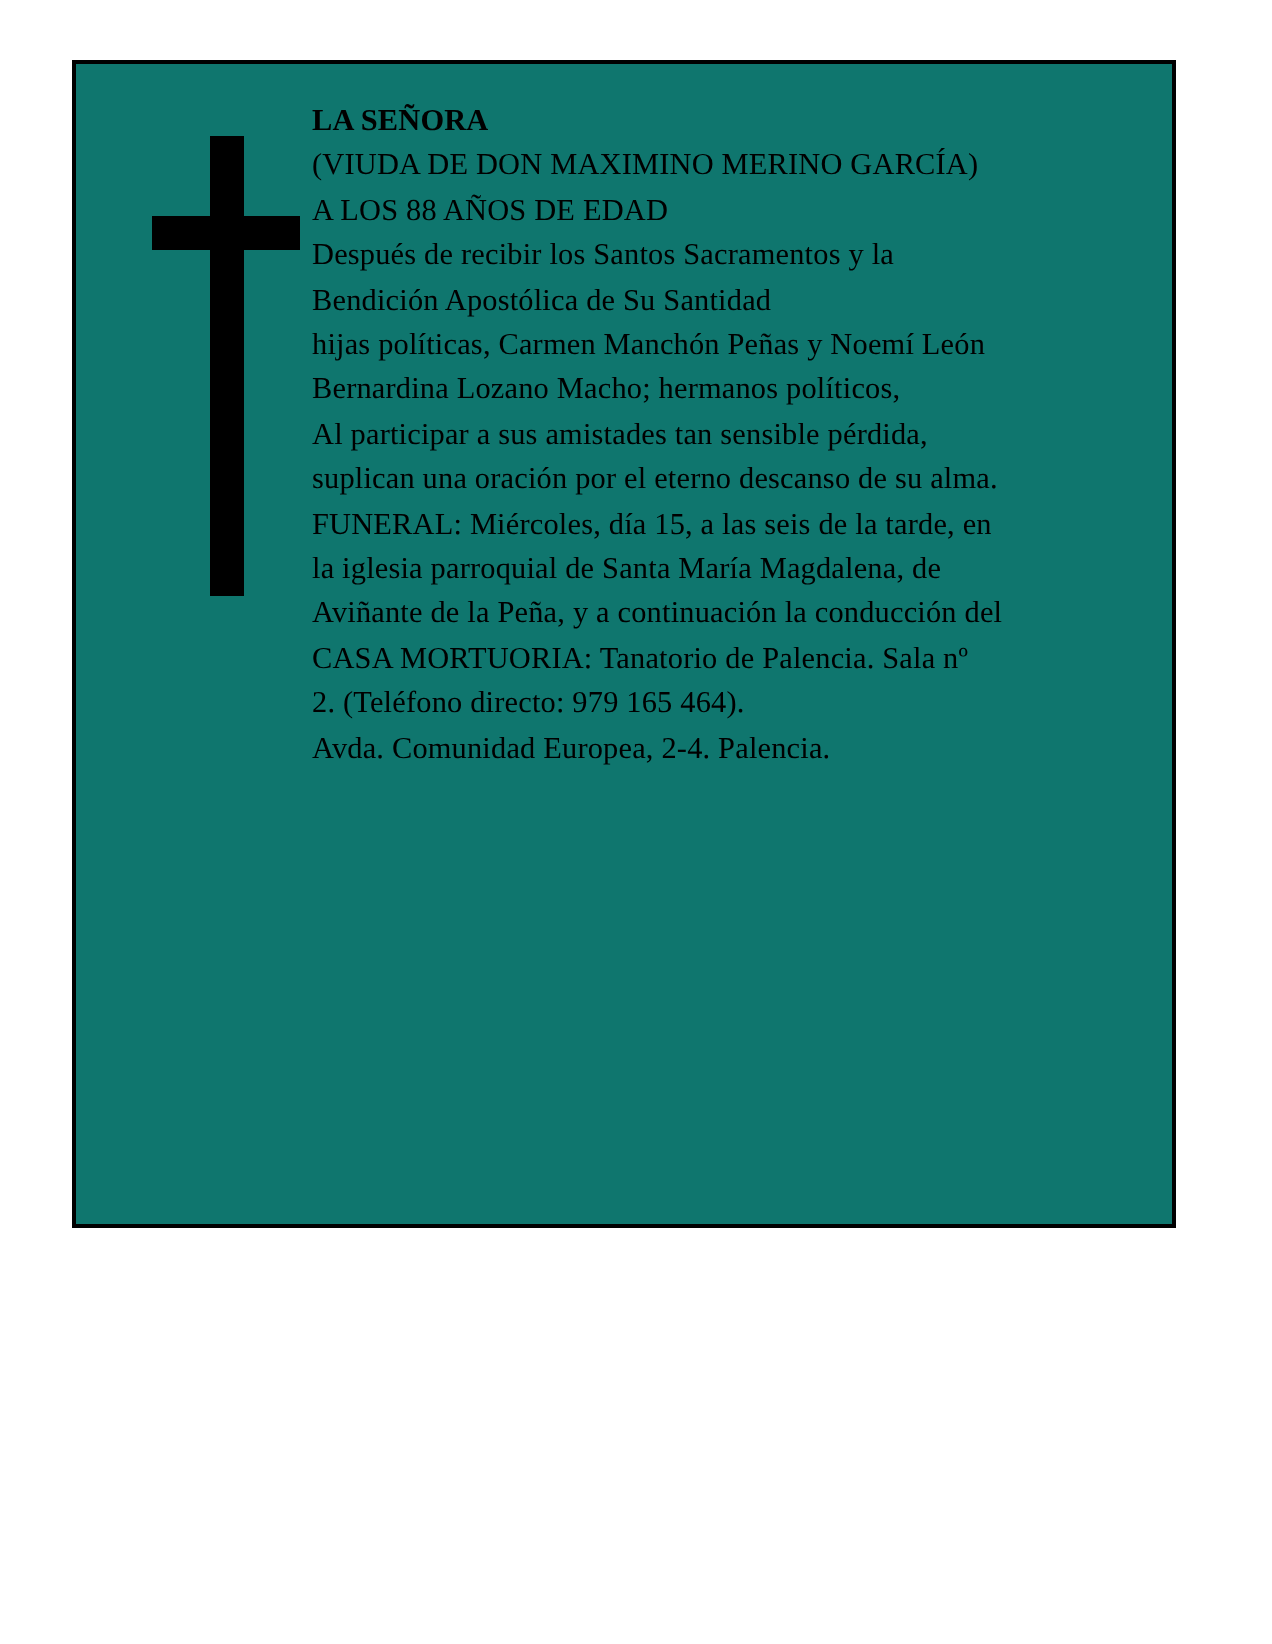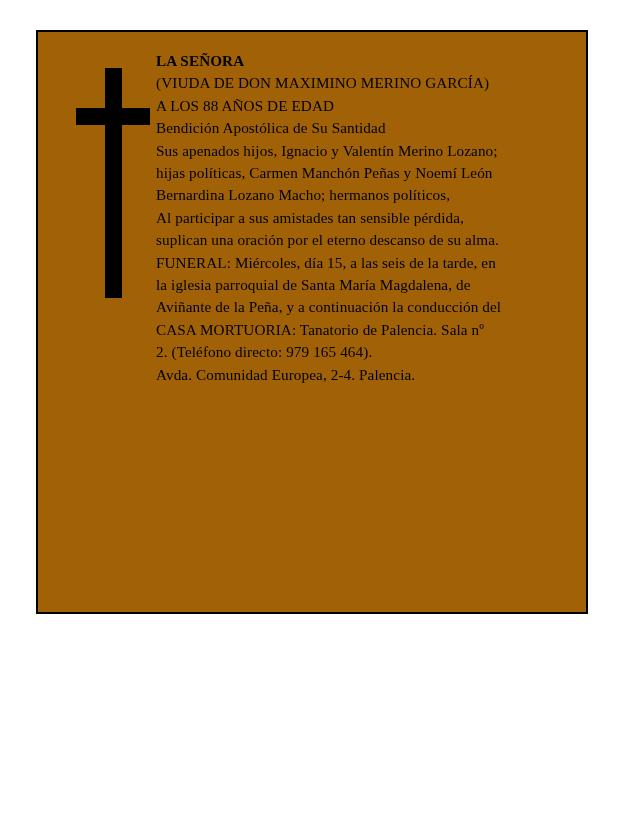--- a/index.html
+++ b/index.html
@@ -15,21 +15,21 @@
     overflow: hidden;
   }
   #obituary-card {
     position: absolute;
     left: 36px;
     top: 30px;
     width: 552px;
     height: 584px;
     border: 2px solid #000000;
     box-sizing: border-box;
-    background: #a16207;
+    background: #0f766e;
   }
   #card-inner {
     position: relative;
     width: 100%;
     height: 100%;
   }
   
   #cross-emblem {
     position: absolute;
     left: 38px;
@@ -86,25 +86,25 @@
       <div id="cross-horizontal"></div>
     </div>
 
     <div id="text-block">
 
       <div class="line bold">LA SEÑORA</div>
       <div class="line">(VIUDA DE DON MAXIMINO MERINO GARCÍA)</div>
       <div class="line">A LOS 88 AÑOS DE EDAD</div>
 
       <div class="para">
+        <div class="line">Después de recibir los Santos Sacramentos y la</div>
         <div class="line">Bendición Apostólica de Su Santidad</div>
       </div>
 
       <div class="para">
-        <div class="line">Sus apenados hijos, Ignacio y Valentín Merino Lozano;</div>
         <div class="line">hijas políticas, Carmen Manchón Peñas y Noemí León</div>
         <div class="line">Bernardina Lozano Macho; hermanos políticos,</div>
       </div>
 
       <div class="para">
         <div class="line">Al participar a sus amistades tan sensible pérdida,</div>
         <div class="line">suplican una oración por el eterno descanso de su alma.</div>
       </div>
 
       <div class="para">

